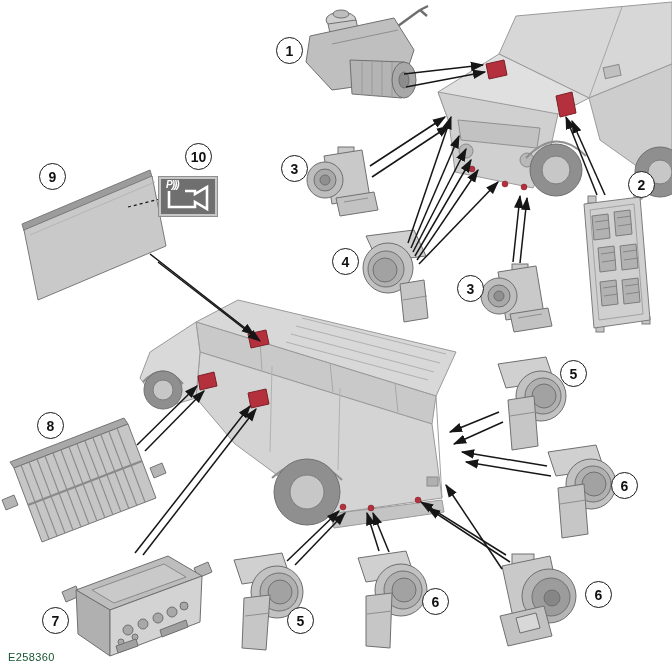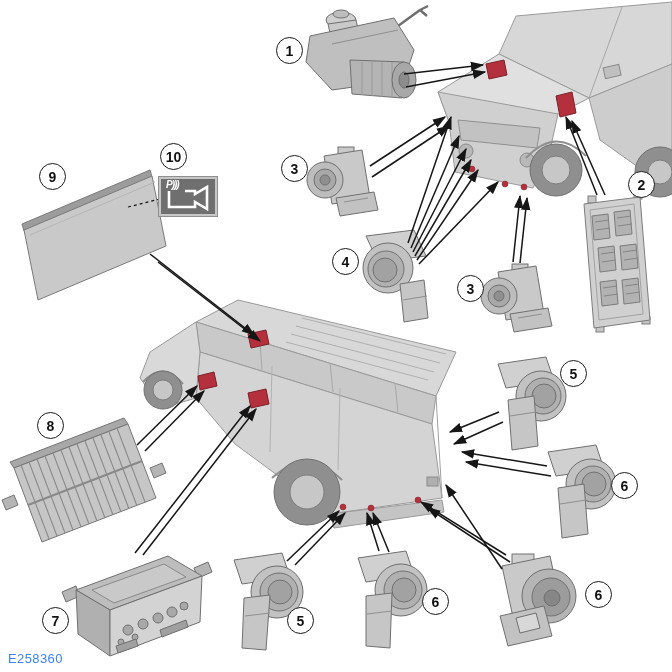--- a/index.html
+++ b/index.html
@@ -8,21 +8,21 @@
     font-family:"Liberation Sans",sans-serif;overflow:hidden;
   }
   .art{position:absolute;left:0;top:0;}
   .callout{
     position:absolute;min-width:27px;height:27px;box-sizing:border-box;
     border:1.7px solid #1a1a1a;border-radius:14px;background:#ffffff;
     display:flex;align-items:center;justify-content:center;
     font-weight:bold;font-size:14px;color:#111;padding:0 3px;z-index:5;
   }
   .figure-id{
-    position:absolute;left:8px;top:651px;font-size:13px;color:#3b82f6;
+    position:absolute;left:8px;top:651px;font-size:11px;color:#14532d;
     letter-spacing:.4px;z-index:5;
   }
   .cam-btn{
     position:absolute;left:159px;top:177px;width:58px;height:39px;
     background:#6f6f6f;border:2px solid #c6c6c6;outline:1px solid #8f8f8f;
     box-sizing:border-box;z-index:4;
   }
   .cam-btn .ptext{
     position:absolute;left:5px;top:0px;color:#fff;font-weight:bold;
     font-style:italic;font-size:10px;letter-spacing:-1px;
@@ -291,21 +291,21 @@
 <div class="callout" style="left:332px;top:248px;">4</div>
 <div class="callout" style="left:457px;top:275px;">3</div>
 <div class="callout" style="left:560px;top:360px;">5</div>
 <div class="callout" style="left:611px;top:472px;">6</div>
 <div class="callout" style="left:287px;top:607px;">5</div>
 <div class="callout" style="left:422px;top:588px;">6</div>
 <div class="callout" style="left:585px;top:581px;">6</div>
 <div class="callout" style="left:42px;top:607px;">7</div>
 <div class="callout" style="left:37px;top:412px;">8</div>
 <div class="callout" style="left:39px;top:163px;">9</div>
-<div class="callout" style="left:160px;top:143px;">10</div>
+<div class="callout" style="left:185px;top:143px;">10</div>
 
 <div class="cam-btn">
   <svg width="54" height="35" viewBox="0 0 54 35">
     <path d="M8,12 L8,28 L34,28 L34,23 L46,30 L46,8 L34,15 L34,12 L24,12" fill="none" stroke="#ffffff" stroke-width="2.6"></path>
   </svg>
   <span class="ptext">P)))</span>
 </div>
 
 <div class="figure-id">E258360</div>
 

